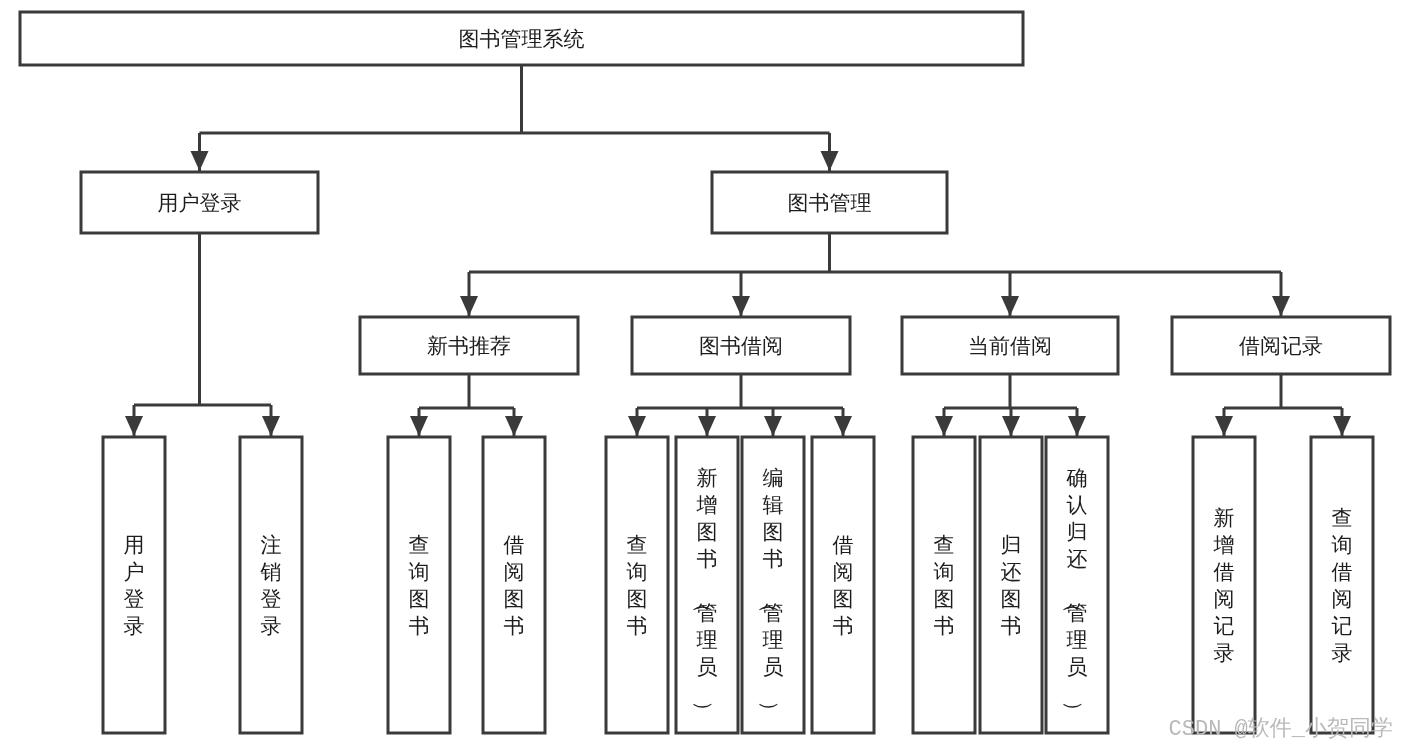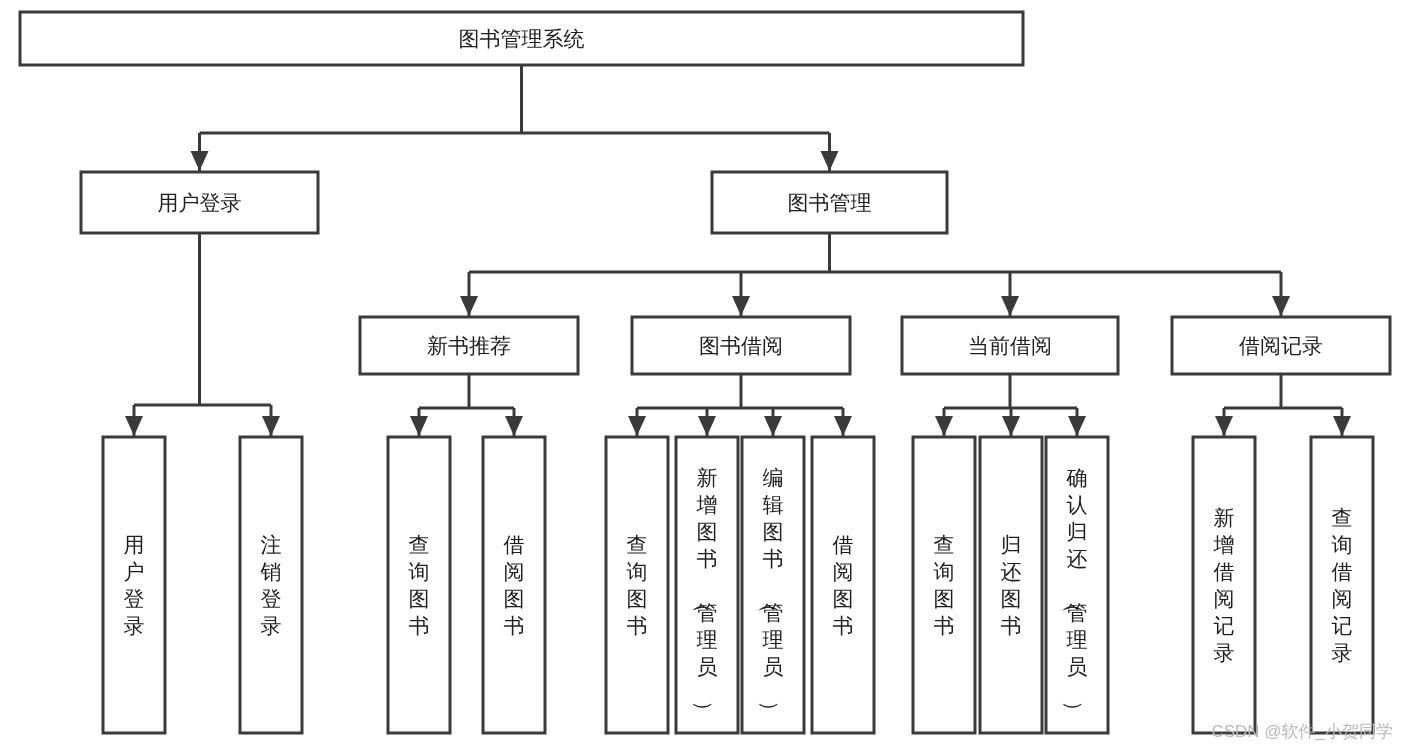--- a/index.html
+++ b/index.html
@@ -24,22 +24,22 @@
   .node-label-vertical{
     fill:#1d1d1d;
     font-family:"DejaVu Sans","Liberation Sans",sans-serif;
     font-size:21px;
     text-anchor:middle;
   }
   .watermark{
     position:absolute;
     right:12px;bottom:4px;
     color:#b9b9b9;
-    font-family:Liberation Sans, sans-serif;
-    font-size:17px;
+    font-family:Liberation Mono, monospace;
+    font-size:22px;
     white-space:nowrap;
     user-select:none;
   }
 </style>
 </head>
 <body>
 
 <div id="diagram-root">
   <svg id="tree" viewBox="0 0 1405 747">
     <g id="connectors-layer">

